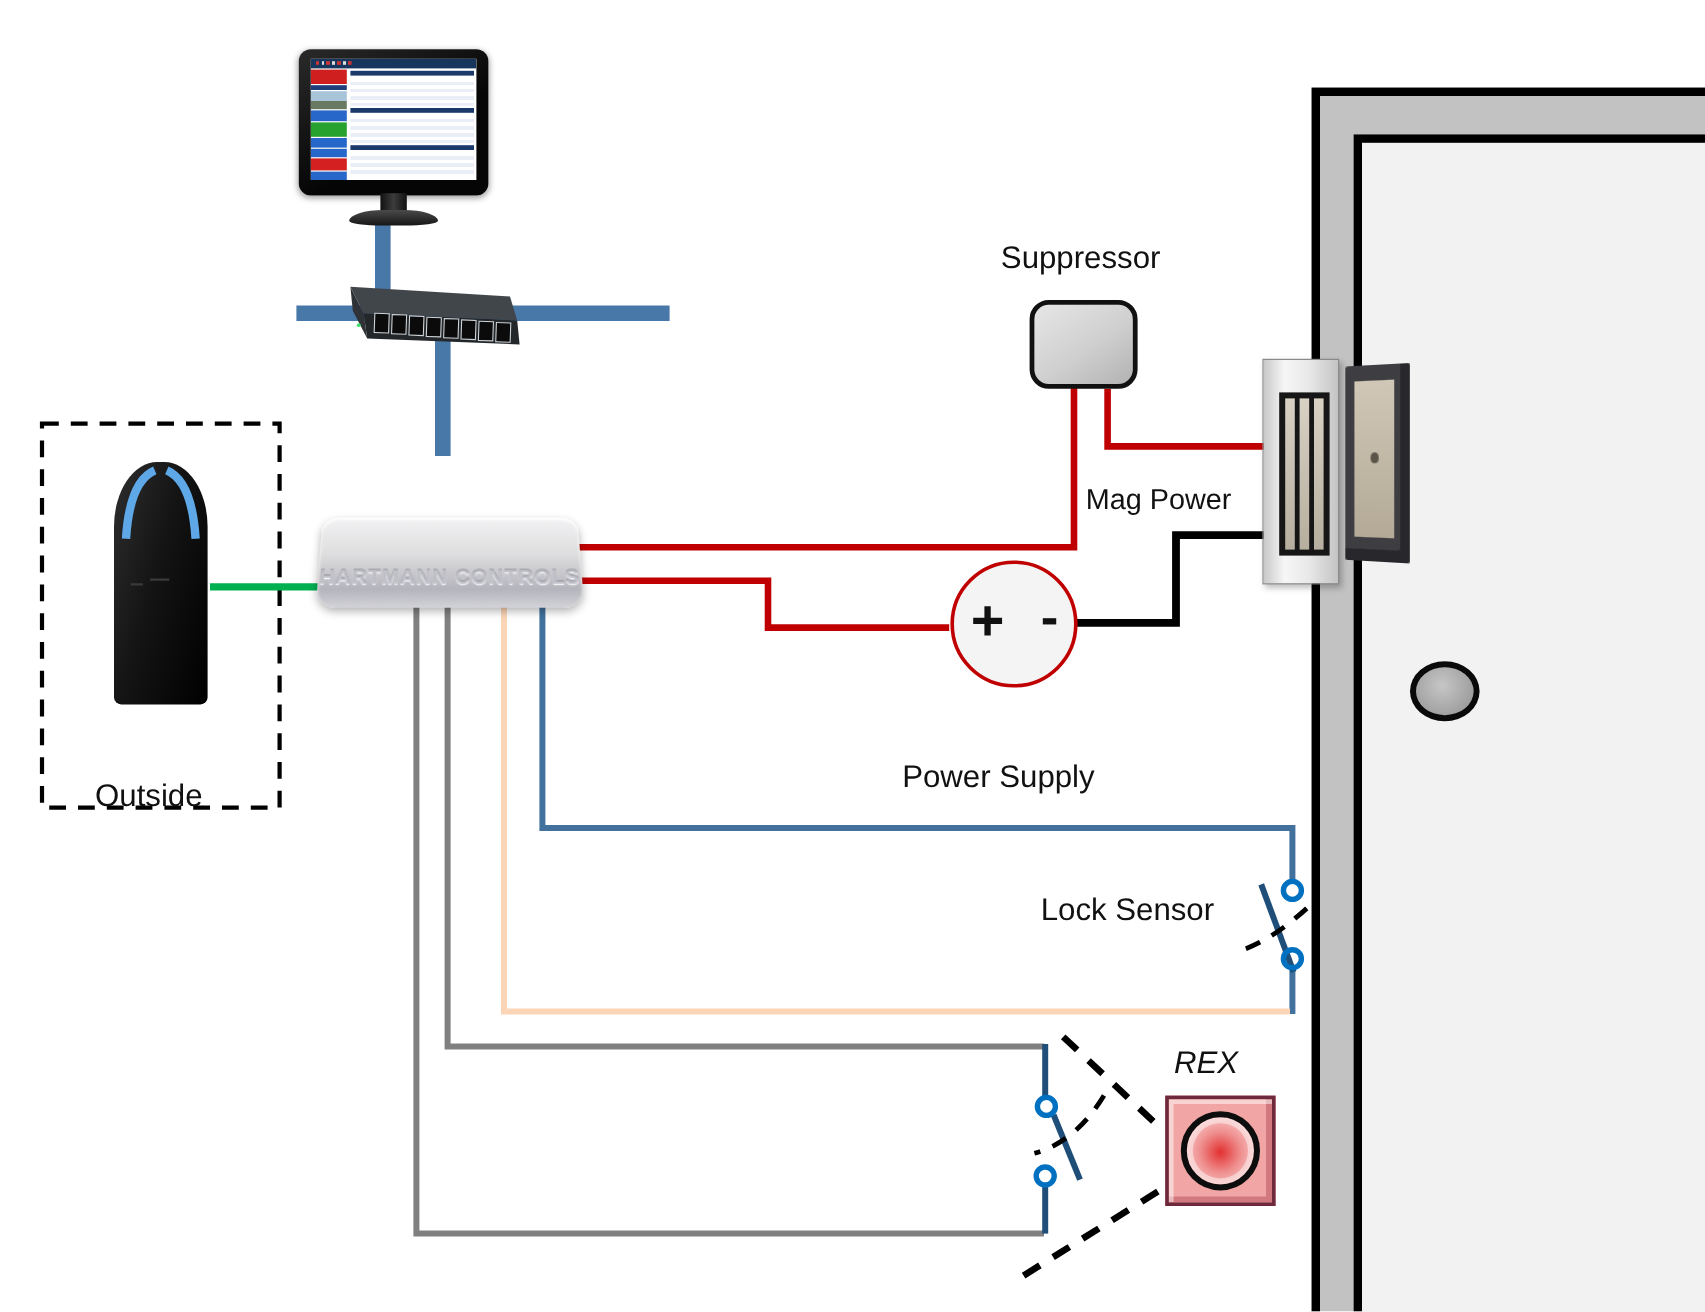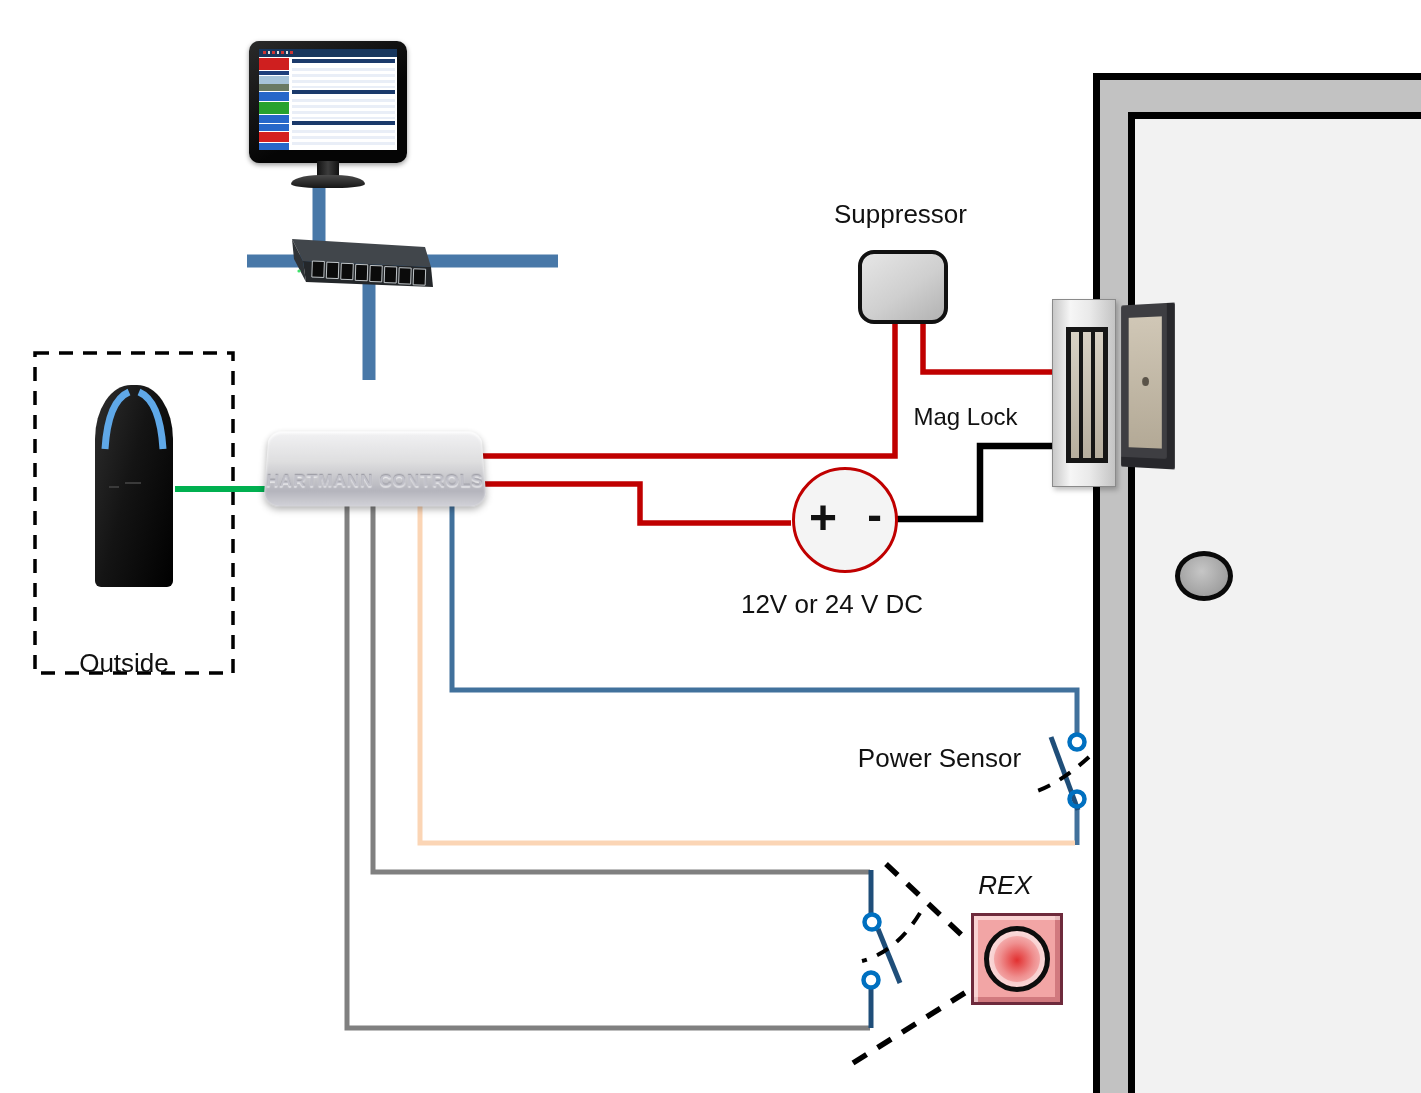--- a/index.html
+++ b/index.html
@@ -237,18 +237,18 @@
   <div class="maglock-armature z-dev">
     <div class="maglock-armature-plate"></div>
   </div>
 
   <div class="rex-button z-dev">
     <div class="rex-ring"></div>
   </div>
 
   <div class="lbl" id="lbl-outside">Outside</div>
   <div class="lbl" id="lbl-suppressor">Suppressor</div>
-  <div class="lbl" id="lbl-maglock">Mag Lock</div>
-  <div class="lbl" id="lbl-psu1">12V or 24 V DC</div>
-  <div class="lbl" id="lbl-doorsensor">Power Sensor</div>
+  <div class="lbl" id="lbl-maglock">Mag Power</div>
+  <div class="lbl" id="lbl-psu2">Power Supply</div>
+  <div class="lbl" id="lbl-doorsensor">Lock Sensor</div>
   <div class="lbl" id="lbl-rex">REX</div>
 
 </div>
 
 </body></html>

